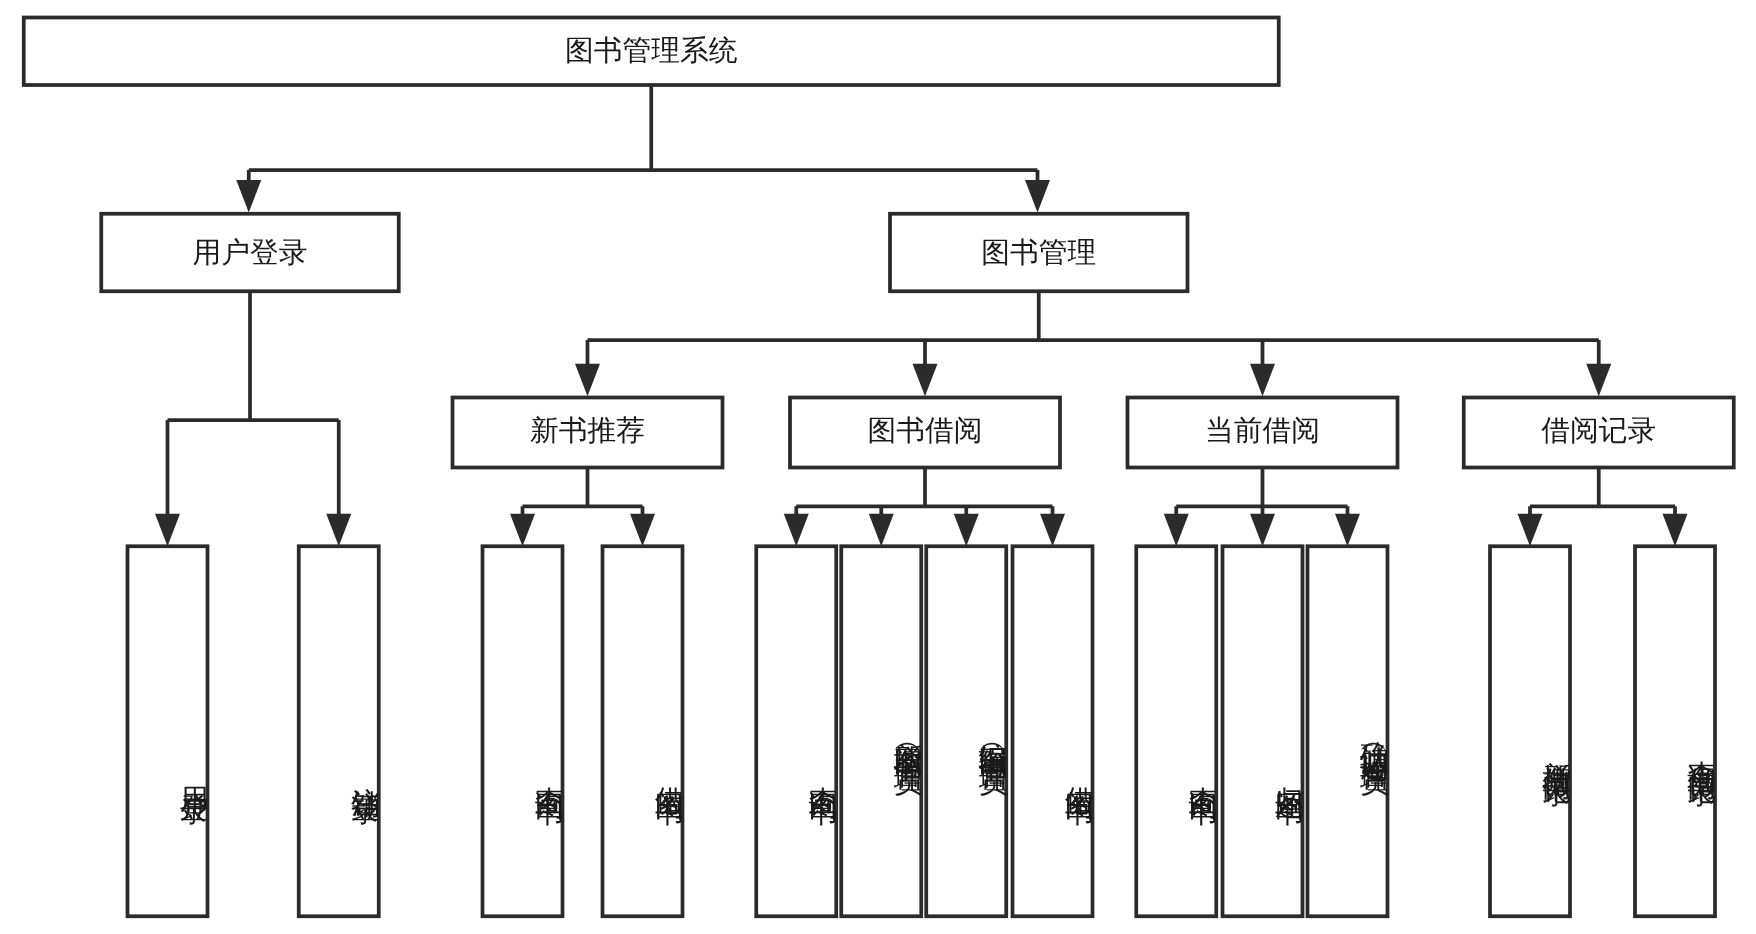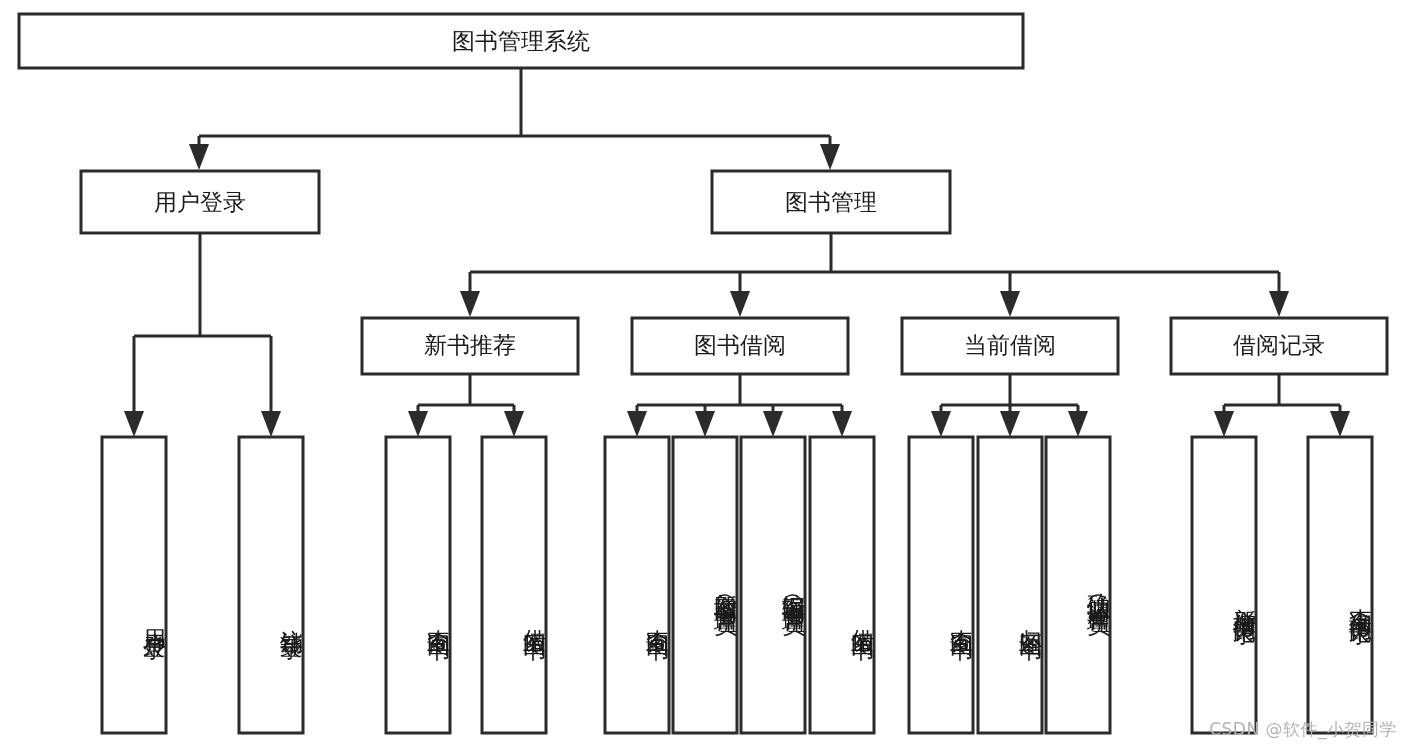--- a/index.html
+++ b/index.html
@@ -221,15 +221,14 @@
   <div class="node-label-v" style="left:741px; top:443px; width:64px; height:290px;">编辑图书（管理员）</div>
   <div class="node-label-v" style="left:810px; top:500px; width:64px; height:233px;">借阅图书</div>
 
   <div class="node-label-v" style="left:909px; top:500px; width:64px; height:233px;">查询图书</div>
   <div class="node-label-v" style="left:978px; top:500px; width:64px; height:233px;">归还图书</div>
   <div class="node-label-v" style="left:1046px; top:443px; width:64px; height:290px;">确认归还（管理员）</div>
 
   <div class="node-label-v" style="left:1192px; top:465px; width:64px; height:268px;">新增借阅记录</div>
   <div class="node-label-v" style="left:1308px; top:465px; width:64px; height:268px;">查询借阅记录</div>
 
-  <div class="watermark">CSDN @软件_小贺同学</div>
 
 </div>
 
 </body></html>

